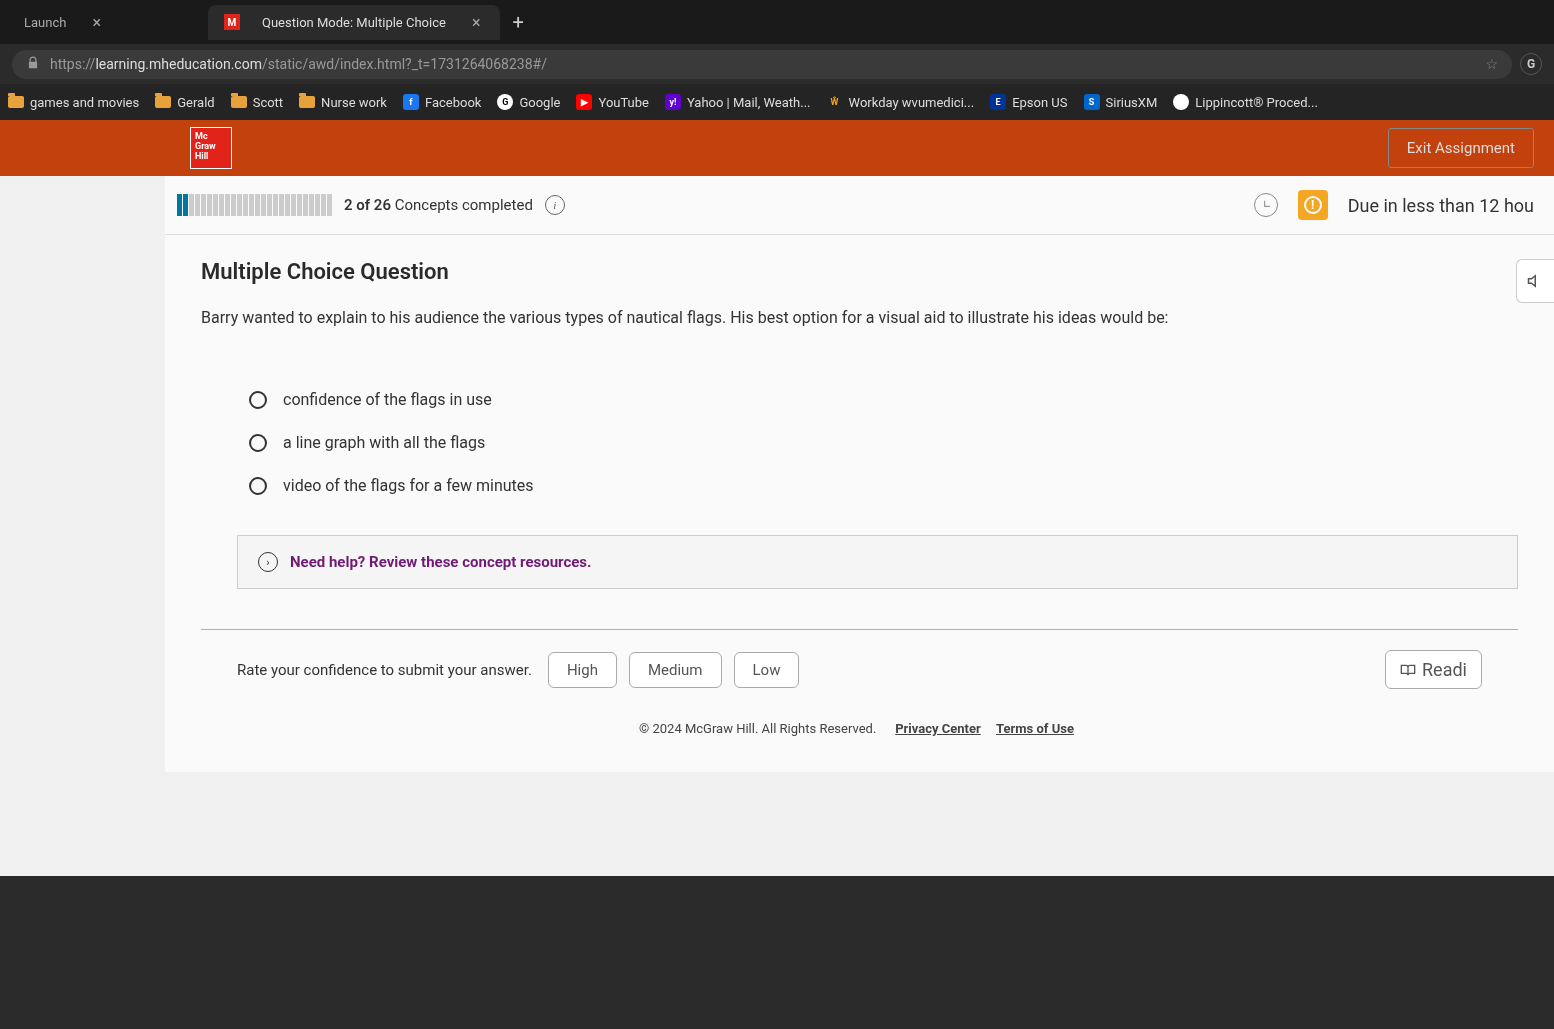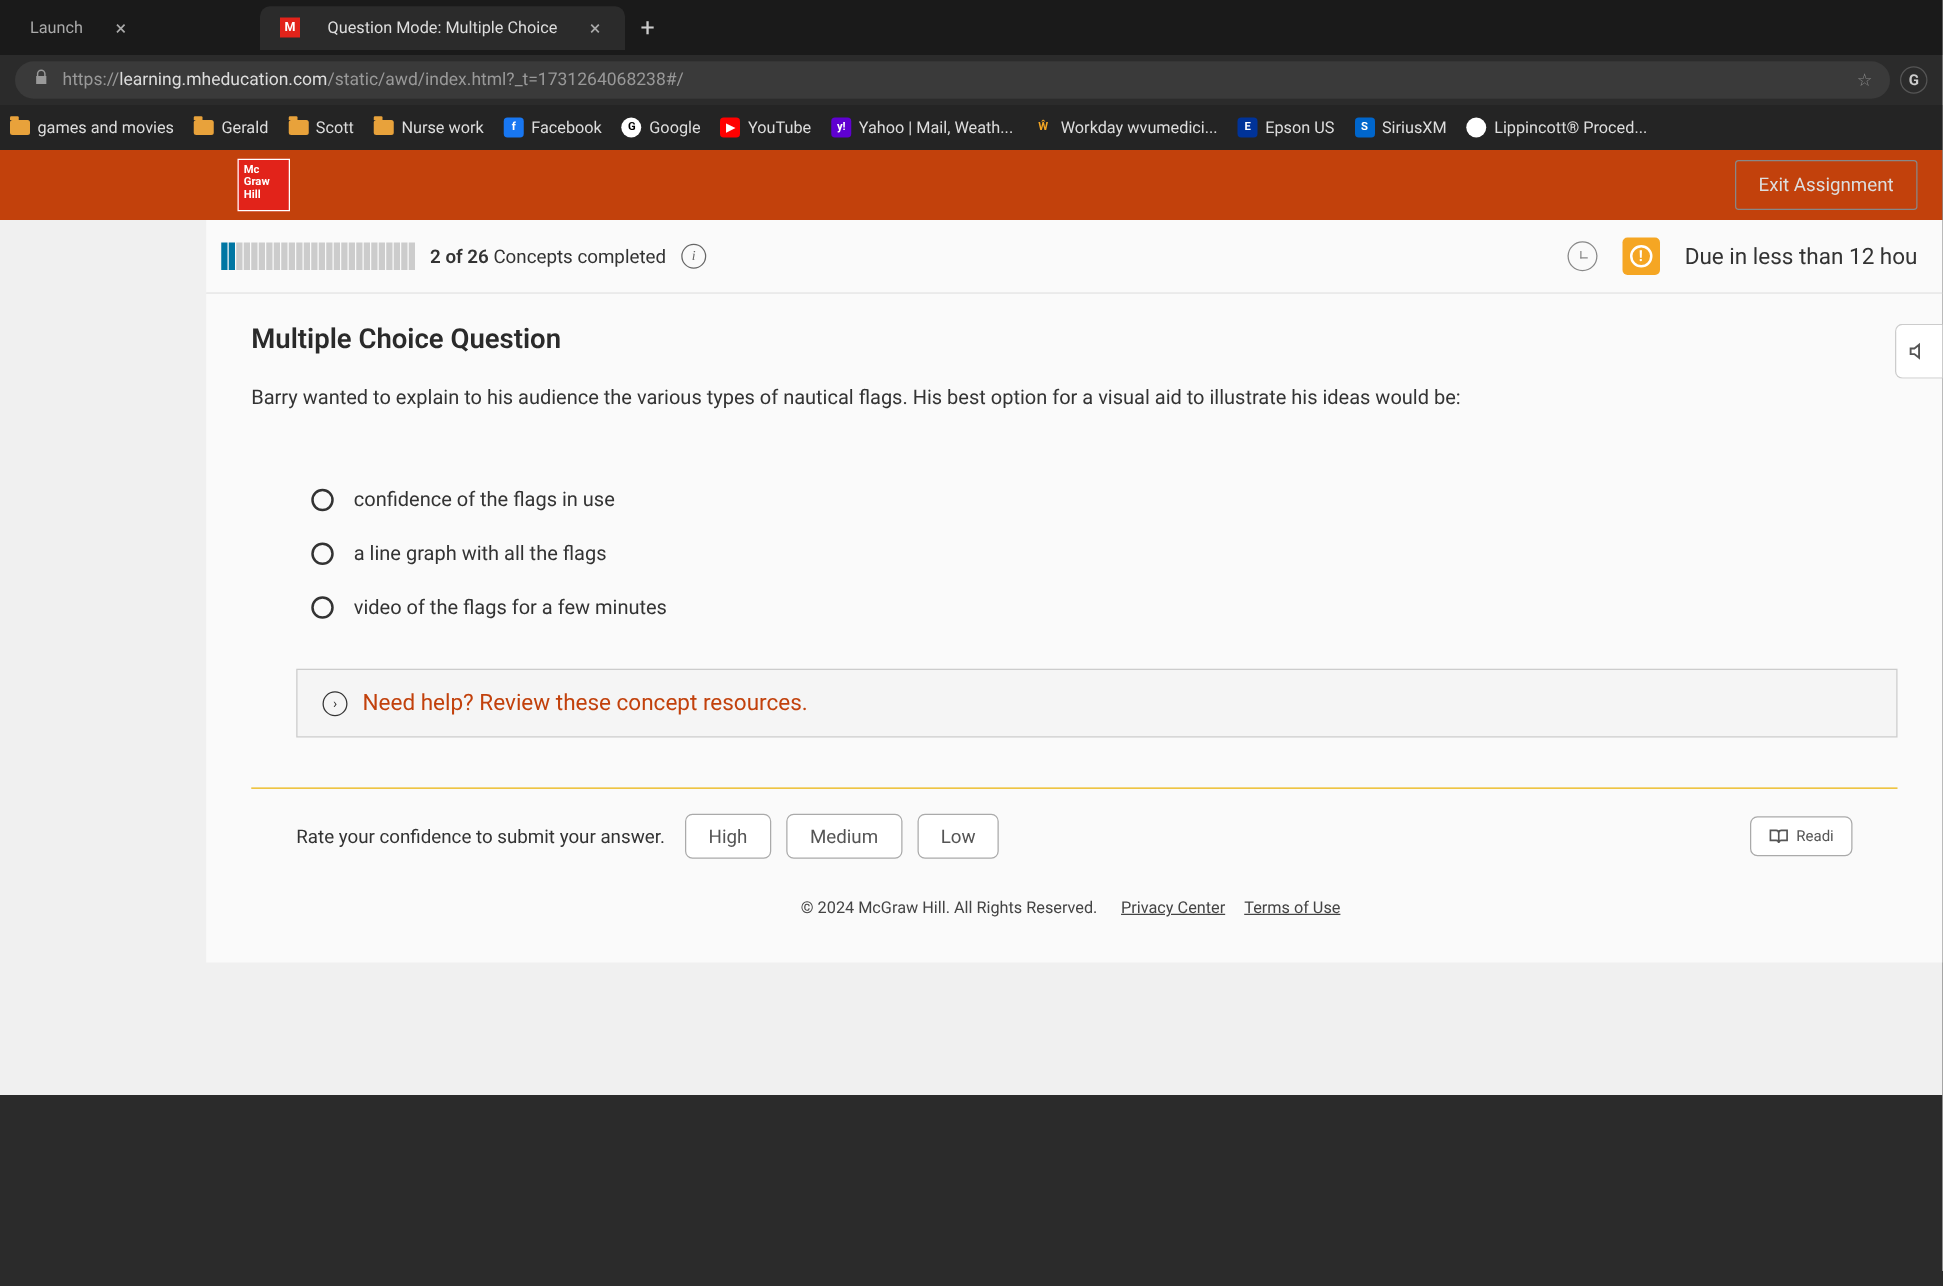--- a/index.html
+++ b/index.html
@@ -339,23 +339,23 @@
       height: 20px;
       border: 1.5px solid #333;
       border-radius: 50%;
       display: flex;
       align-items: center;
       justify-content: center;
       font-size: 11px;
       color: #333;
     }
     .help-text {
-      font-weight: 400;
-      font-size: 18px;
-      color: #c2410c;
+      font-weight: 700;
+      font-size: 15px;
+      color: #701a75;
     }
 
     .bottom-bar {
       display: flex;
       align-items: center;
       padding: 20px 36px;
       gap: 12px;
       background: #fafafa;
       border-top: 1px solid #eab308;
       margin-top: 40px;
@@ -374,37 +374,38 @@
       font-size: 15px;
       cursor: pointer;
     }
     .reading-btn {
       margin-left: auto;
       padding: 8px 14px;
       border: 1px solid #aaa;
       background: white;
       color: #555;
       border-radius: 6px;
-      font-size: 12px;
+      font-size: 18px;
       cursor: pointer;
       display: flex;
       align-items: center;
       gap: 6px;
     }
     .footer {
       text-align: center;
       padding: 12px;
       font-size: 13px;
       color: #444;
       background: #fafafa;
     }
     .footer a {
       color: #444;
       text-decoration: underline;
       margin: 0 6px;
+      font-weight: bold;
     }
     .lock-icon svg { width: 14px; height: 14px; }
   </style>
 </head>
 <body>
 
 <div class="browser-chrome">
   <div class="tab-strip">
     <div class="tab">
       <span>Launch</span>

